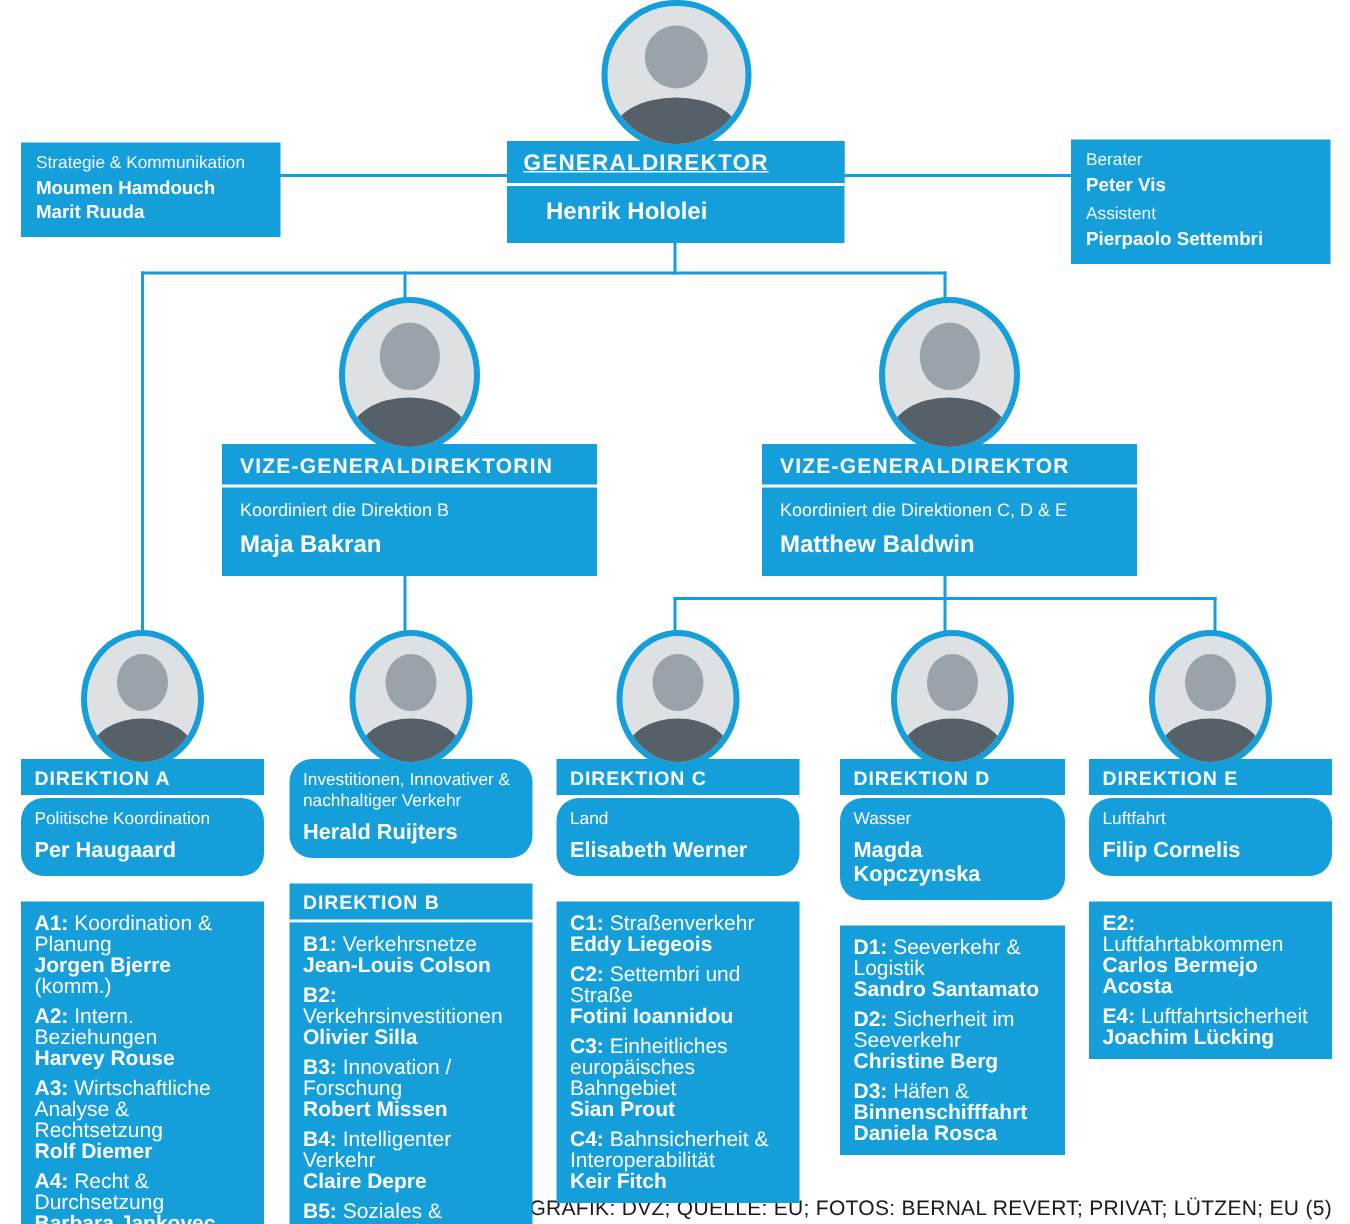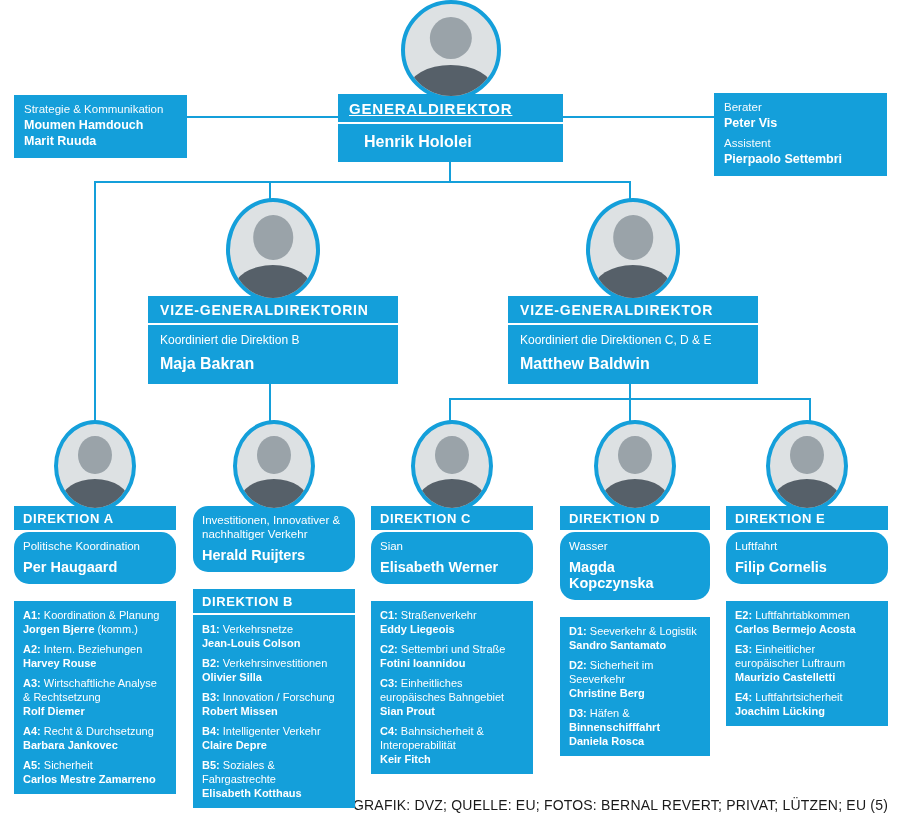--- a/index.html
+++ b/index.html
@@ -67,21 +67,21 @@
   
   .dir-col{position:absolute;top:420px;width:162px;}
   #dir-0{left:14px;} #dir-1{left:193px;} #dir-2{left:371px;}
   #dir-3{left:548px;padding-left:12px;} #dir-4{left:726px;}
   .dir-col .photo{width:82px;height:92px;}
   .dir-col .band{font-size:13px;padding:5px 9px 4px;letter-spacing:0.6px;}
   .dir-mid{padding:7px 9px 9px;margin-bottom:17px;border-radius:15px;}
   .dir-field{font-size:11.5px;line-height:14px;}
   .dir-name{font-size:14.5px;font-weight:bold;margin-top:6px;}
   .dir-units{padding:7px 9px 8px;}
-  .unit{font-size:11px;line-height:14px;margin-bottom:6px;}
+  .unit{font-size:14px;line-height:14px;margin-bottom:6px;}
   .unit:last-child{margin-bottom:0;}
   .u-code,.u-name,.u-lbold{font-weight:bold;}
   .u-name{display:block;}
   .u-name .u-suffix{font-weight:normal;}
 
   
   #credit{
     position:absolute;right:12px;top:797px;
     font-size:14px;letter-spacing:0.2px;color:#1a1a1a;
   }
@@ -255,21 +255,21 @@
       </div>
   </div>
 
   <div class="dir-col" id="dir-2">
     <div class="photo">
       <div class="ph-head"></div>
       <div class="ph-body"></div>
     </div>
     <div class="box band">DIREKTION C</div>
     <div class="box dir-mid">
-      <div class="dir-field">Sian</div>
+      <div class="dir-field">Land</div>
       <div class="dir-name">Elisabeth Werner</div>
     </div>
     <div class="box dir-units">
 
         <div class="unit">
           <span class="u-code">C1:</span>
           <span class="u-label">Straßenverkehr</span>
           
           <span class="u-name"><b>Eddy Liegeois</b></span>
         </div>
@@ -345,26 +345,20 @@
     <div class="box dir-units">
 
 
         <div class="unit">
           <span class="u-code">E2:</span>
           <span class="u-label">Luftfahrtabkommen</span>
           
           <span class="u-name"><b>Carlos Bermejo Acosta</b></span>
         </div>
 
-        <div class="unit">
-          <span class="u-code">E3:</span>
-          <span class="u-label">Einheitlicher europäischer Luftraum</span>
-          
-          <span class="u-name"><b>Maurizio Castelletti</b></span>
-        </div>
 
         <div class="unit">
           <span class="u-code">E4:</span>
           <span class="u-label">Luftfahrtsicherheit</span>
           
           <span class="u-name"><b>Joachim Lücking</b></span>
         </div>
       </div>
   </div>
 

